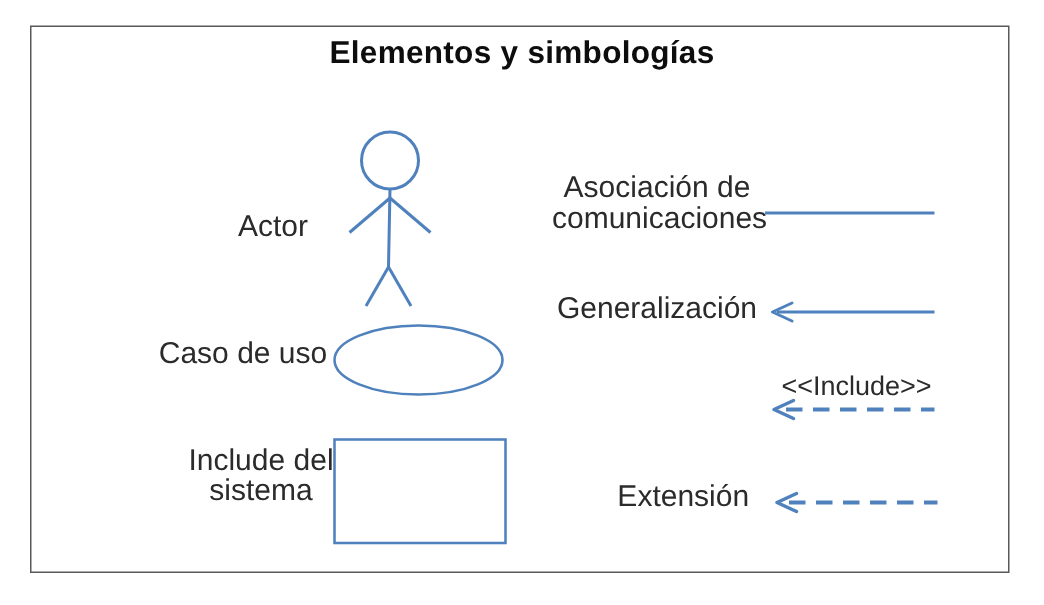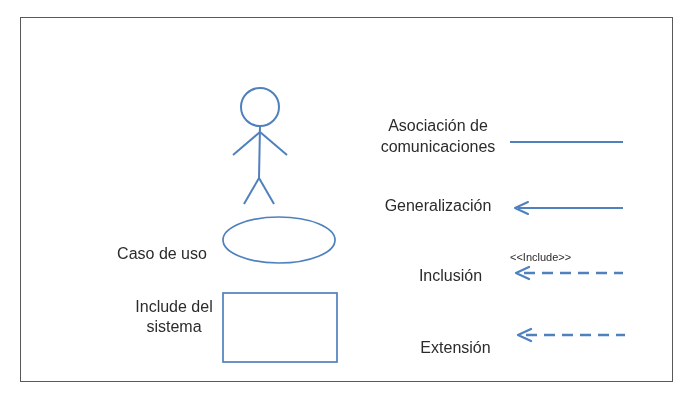--- a/index.html
+++ b/index.html
@@ -19,42 +19,44 @@
   .title {
     position: absolute; left: 22px; top: 22px; width: 652px;
     text-align: center;
     font-size: 21px; font-weight: bold;
     line-height: 27px;
     color: var(--title-text, #0d0d0d);
     letter-spacing: 0.2px;
   }
   .label {
     position: absolute;
-    font-size: 16px;
+    font-size: 20px;
     line-height: 20px;
     color: var(--text, #2b2b2b);
     text-align: center;
   }
   .stereotype {
     position: absolute;
-    font-size: 11px;
+    font-size: 18px;
     line-height: 15px;
     color: var(--text, #2b2b2b);
+    text-align: center;
   }
   svg.shapes { position: absolute; left: 0; top: 0; }
   .stroke { stroke: var(--accent, #4f81bd); fill: none; }
 </style>
 </head>
 <body>
 
 <div class="canvas">
 
   <div class="frame"></div>
 
   <div class="title">
+    <div>Elementos y simbologías</div>
   </div>
 
   <svg class="shapes" width="696" height="403" viewBox="0 0 696 403">
 
     <g>
       <circle class="stroke" cx="260" cy="107" r="19" stroke-width="2"></circle>
       <line class="stroke" x1="260" y1="126" x2="259" y2="178" stroke-width="2"></line>
       <line class="stroke" x1="260" y1="132" x2="233" y2="155" stroke-width="2"></line>
       <line class="stroke" x1="260" y1="132" x2="287" y2="155" stroke-width="2"></line>
       <line class="stroke" x1="259" y1="178" x2="244" y2="204" stroke-width="2"></line>
@@ -76,29 +78,29 @@
       <line class="stroke" x1="524" y1="273" x2="623" y2="273" stroke-width="2.7" stroke-dasharray="11 7"></line>
       <polyline class="stroke" points="529,267 516,273 529,279" stroke-width="2.3" stroke-linecap="round" stroke-linejoin="round"></polyline>
     </g>
 
     <g>
       <line class="stroke" x1="526" y1="335" x2="625" y2="335" stroke-width="2.7" stroke-dasharray="11 7"></line>
       <polyline class="stroke" points="531,329 518,335 531,341" stroke-width="2.3" stroke-linecap="round" stroke-linejoin="round"></polyline>
     </g>
   </svg>
 
+  <div class="label" style="left:132px; top:141px; width:100px;">Actor</div>
 
-  <div class="label" style="left:98px; top:244px; width:128px;">Caso de uso</div>
+  <div class="label" style="left:98px; top:226px; width:128px;">Caso de uso</div>
 
   <div class="label" style="left:114px; top:297px; width:120px;">Include del sistema</div>
 
   <div class="label" style="left:368px; top:115px; width:140px; line-height:21px;">Asociación de comunicaciones</div>
 
   <div class="label" style="left:368px; top:196px; width:140px;">Generalización</div>
 
   <div class="stereotype" style="left:510px; top:250px; width:122px;">&lt;&lt;Include&gt;&gt;</div>
 
-  <div class="label" style="left:383px; top:266px; width:135px;">Inclusión</div>
 
 
-  <div class="label" style="left:383px; top:338px; width:145px;">Extensión</div>
+  <div class="label" style="left:383px; top:321px; width:145px;">Extensión</div>
 
 </div>
 
 </body></html>

